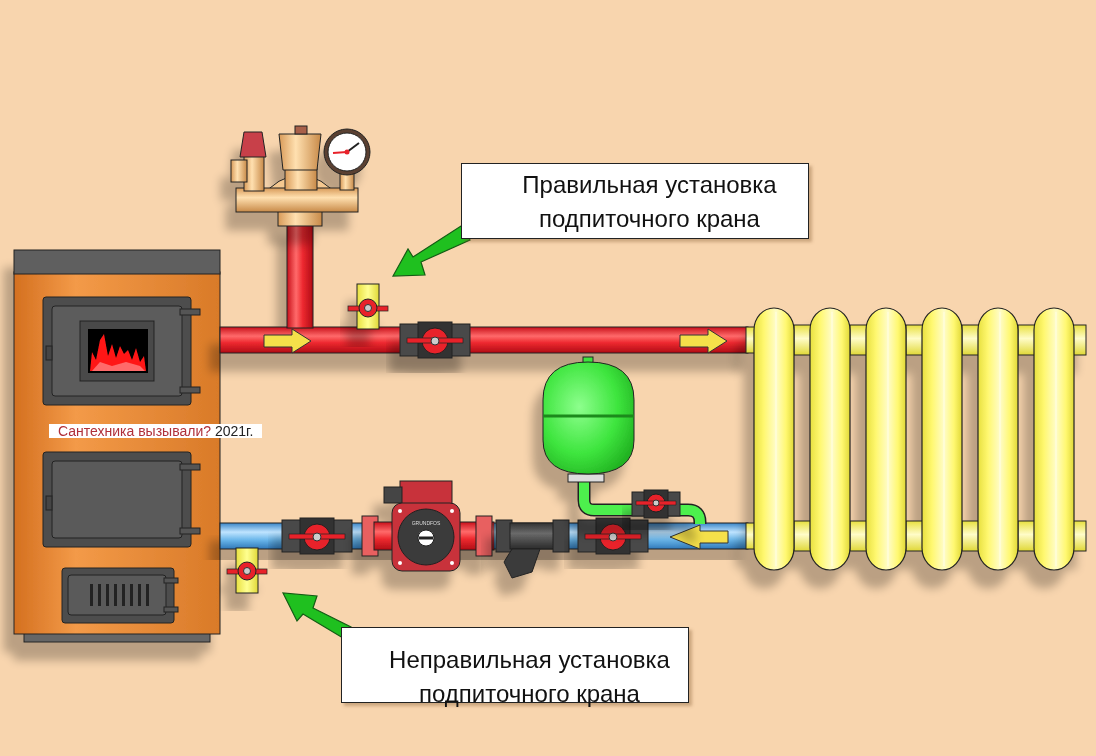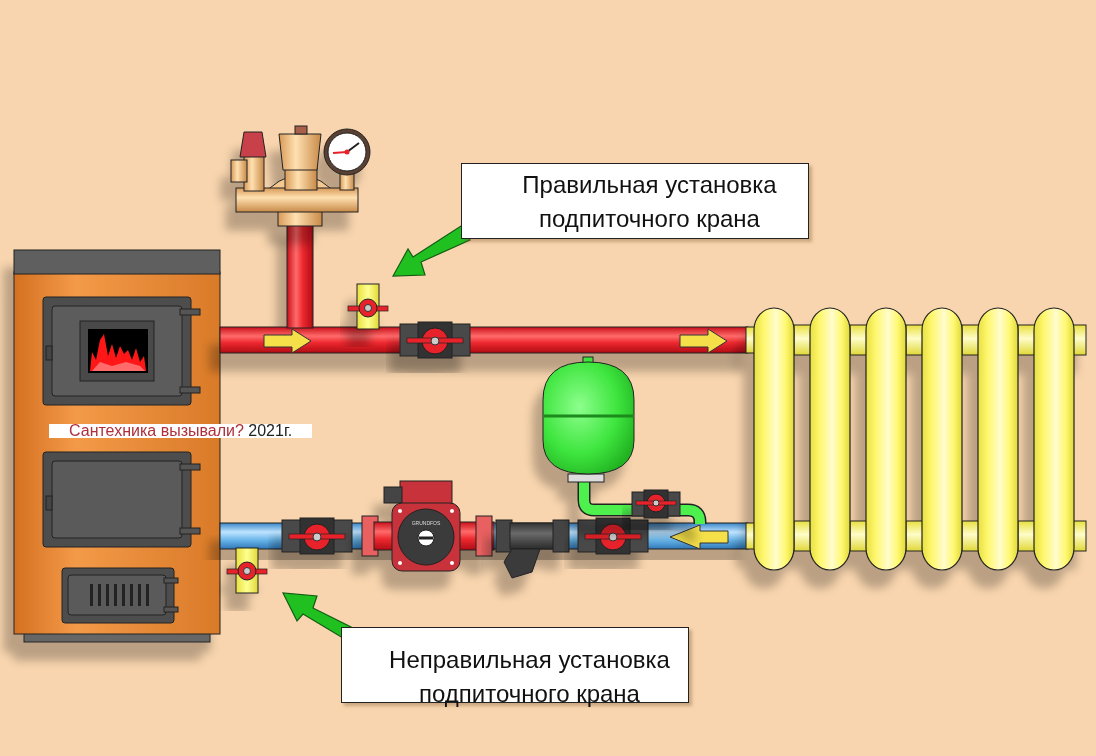--- a/index.html
+++ b/index.html
@@ -8,22 +8,22 @@
   .label-box {
     position: absolute; background: #ffffff; border: 1px solid #222;
     box-shadow: 3px 3px 3px rgba(120,80,40,0.35);
     text-align: center; color: #111; font-family: "Liberation Sans", sans-serif;
     font-size: 24px; line-height: 34px;
   }
   #label-correct { left: 461px; top: 163px; width: 348px; height: 76px; padding-top: 4px; box-sizing: border-box; }
   #label-incorrect { left: 341px; top: 627px; width: 348px; height: 76px; padding-top: 15px; box-sizing: border-box; }
   .label-box span { display: block; margin-left: 29px; }
   #watermark {
-    position: absolute; left: 49px; top: 424px; height: 14px; padding: 0 20px;
-    background: #ffffff; font-family: "Liberation Sans", sans-serif; font-size: 16px; line-height: 14px;
+    position: absolute; left: 49px; top: 424px; height: 14px; padding: 0 9px;
+    background: #ffffff; font-family: "Liberation Sans", sans-serif; font-size: 14px; line-height: 14px;
     white-space: nowrap;
   }
   #watermark .wm-brand { color: #b0303a; }
   #watermark .wm-year { color: #222; }
 </style>
 </head>
 <body>
 
 <div id="stage">
 <svg width="1096" height="756" viewBox="0 0 1096 756" xmlns="http://www.w3.org/2000/svg">

